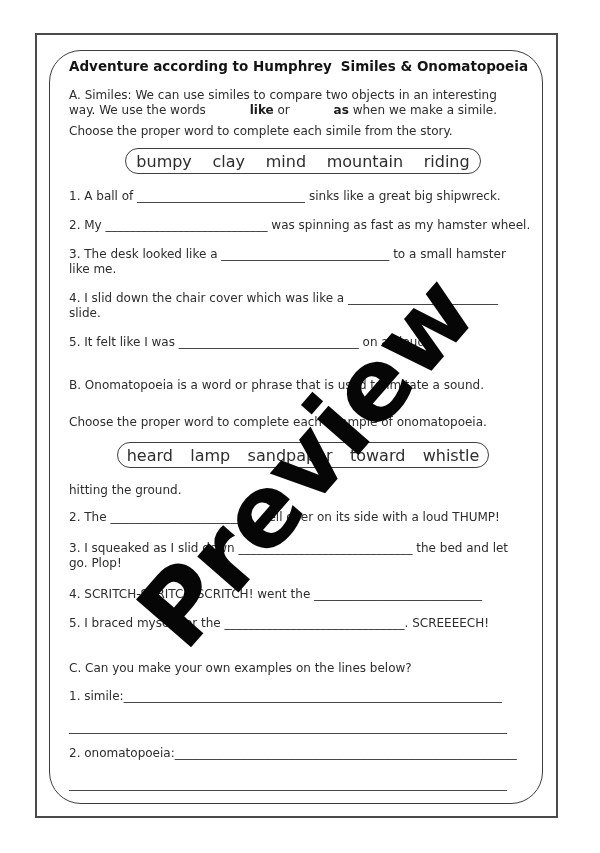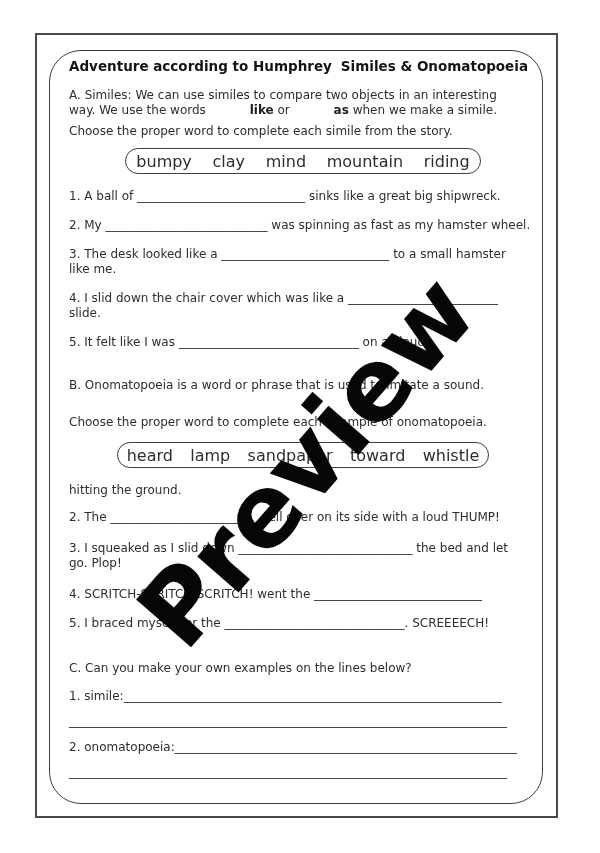--- a/index.html
+++ b/index.html
@@ -30,21 +30,21 @@
   }
   .bank1{width:356px;margin-left:56px;}
   .bank2{width:372px;margin-left:48px;}
   .watermark{
     position:absolute;left:307px;top:462px;
     transform:translate(-50%,-50%) rotate(-49deg);
     font-size:100px;font-weight:bold;color:#060606;line-height:1;
     white-space:nowrap;pointer-events:none;
   }
   .mt6{margin-top:6px}.mt7{margin-top:22px}.mt9{margin-top:9px}
-  .mt10{margin-top:10px}.mt11{margin-top:11px}.mt12{margin-top:12px}
+  .mt10{margin-top:16px}.mt11{margin-top:11px}.mt12{margin-top:12px}
   .mt13{margin-top:13px}.mt14{margin-top:14px}.mt15{margin-top:15px}
   .mt16{margin-top:16px}.mt28{margin-top:28px}.mt30{margin-top:30px}
 </style>
 </head>
 <body>
 
 <div class="canvas">
   <div class="sheet">
     <div class="inner">
 

